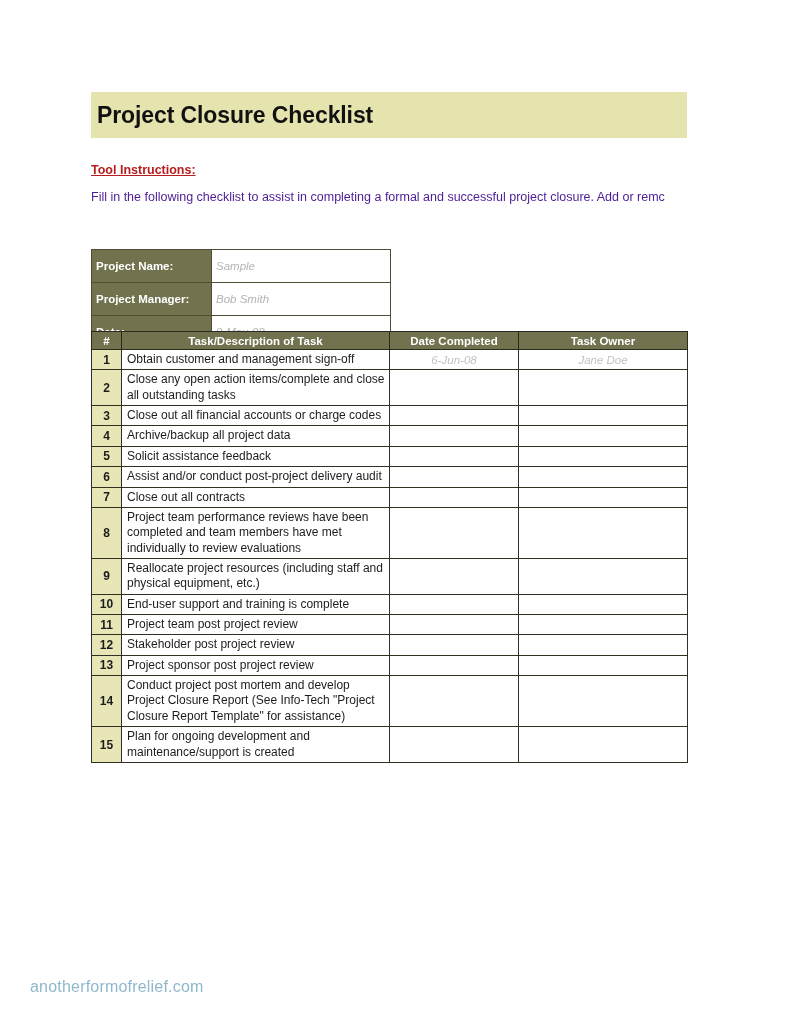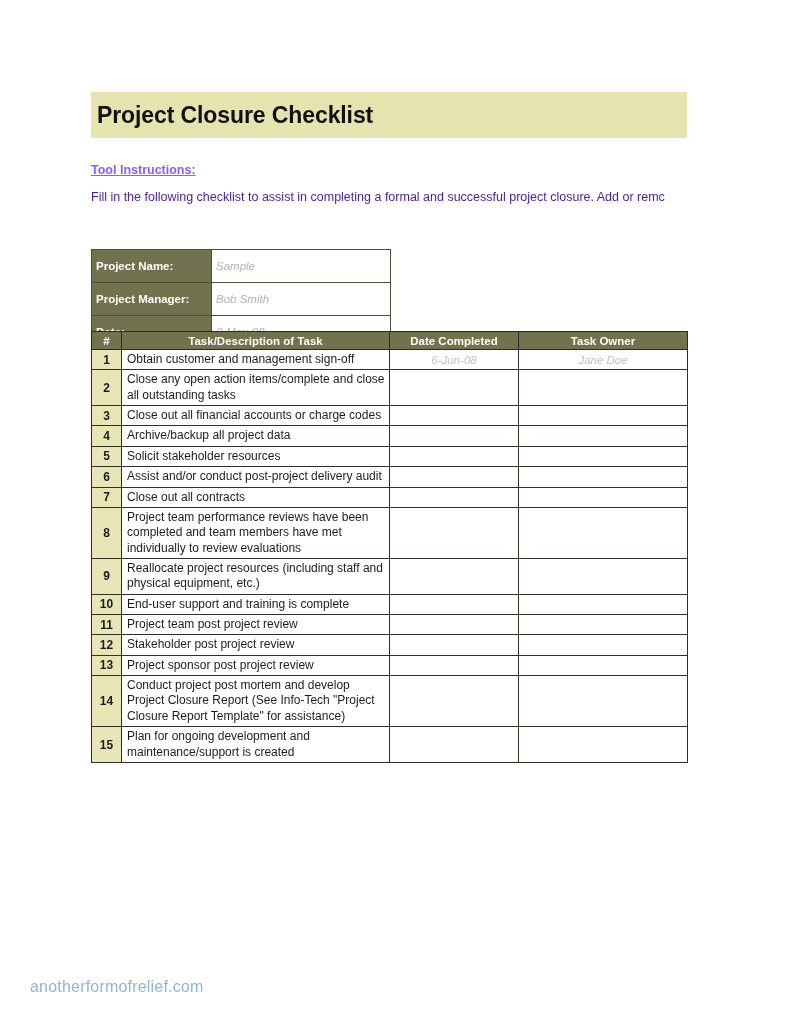--- a/index.html
+++ b/index.html
@@ -42,21 +42,21 @@
     letter-spacing: -0.1px;
   }
 
   
   .instr-heading {
     position: absolute;
     left: 91px;
     top: 163px;
     font-size: 12.5px;
     font-weight: bold;
-    color: #8b5cf6;
+    color: #b91c1c;
     text-decoration: underline;
     white-space: nowrap;
   }
   .instr-body {
     position: absolute;
     left: 91px;
     top: 190px;
     width: 600px;
     font-size: 12.5px;
     color: #4c1d95;
@@ -216,21 +216,21 @@
           <td class="fill"></td>
         </tr>
         <tr>
           <td class="num">4</td>
           <td class="desc">Archive/backup all project data</td>
           <td class="fill"></td>
           <td class="fill"></td>
         </tr>
         <tr>
           <td class="num">5</td>
-          <td class="desc">Solicit stakeholder resources</td>
+          <td class="desc">Solicit assistance feedback</td>
           <td class="fill"></td>
           <td class="fill"></td>
         </tr>
         <tr>
           <td class="num">6</td>
           <td class="desc">Assist and/or conduct post-project delivery audit</td>
           <td class="fill"></td>
           <td class="fill"></td>
         </tr>
         <tr>

